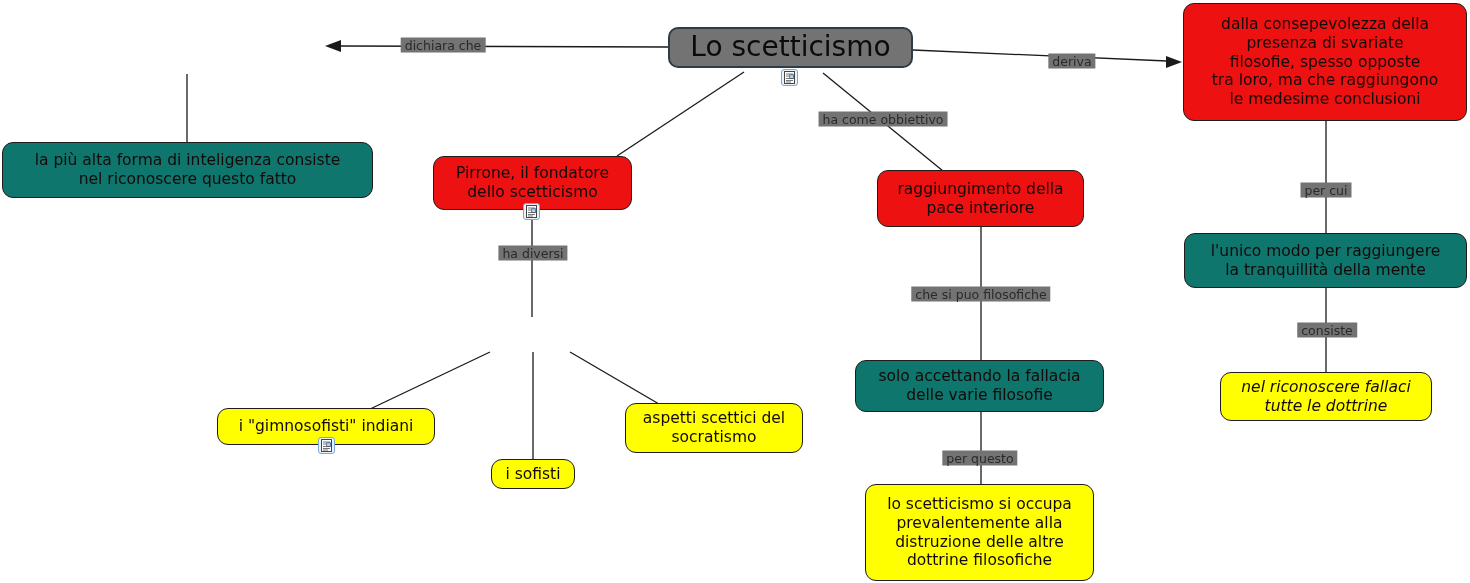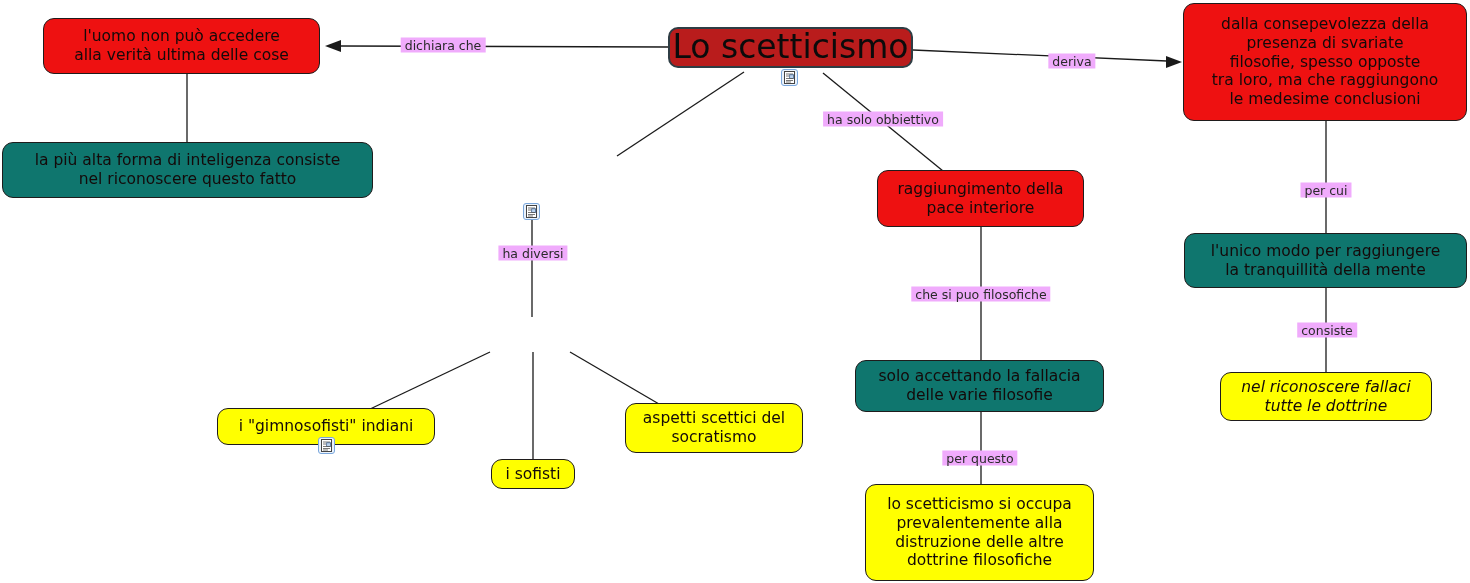--- a/index.html
+++ b/index.html
@@ -26,34 +26,34 @@
     border: 1.6px solid #1f1c1c;
     border-radius: 11px;
     padding: 2px 6px;
     font-size: 15.5px;
     line-height: 1.22;
     color: #140a0a;
     z-index: 2;
     white-space: pre-line;
   }
   .concept.root {
-    background: #b91c1c;
+    background: #737373;
     border: 2px solid #2E3D44;
-    font-size: 33px;
+    font-size: 28px;
     color: #0b0b0b;
     border-radius: 10px;
     white-space: nowrap;
   }
   .concept.red    { background: #EE1111; }
   .concept.orange { background: #0f766e; }
   .concept.yellow { background: #FFFF00; }
   .lp {
     position: absolute;
     transform: translate(-50%, -50%);
-    background: #f0abfc;
+    background: #737373;
     color: #2a2a2a;
     font-size: 12.5px;
     padding: 0 4px;
     white-space: nowrap;
     z-index: 2;
   }
   .res-icon {
     position: absolute;
     width: 17px;
     height: 17px;
@@ -81,26 +81,26 @@
       <line x1="981" y1="412" x2="981" y2="484"></line>
       <line x1="1326" y1="121" x2="1326" y2="233"></line>
       <line x1="1326" y1="288" x2="1326" y2="372"></line>
     </g>
     <polygon points="325,46 341,40 341,52" fill="#1a1a1a"></polygon>
     <polygon points="1182,62 1166,56 1166,68" fill="#1a1a1a"></polygon>
   </svg>
 
   <div class="concept root" style="left:668px; top:27px; width:245px; height:41px;">Lo scetticismo</div>
 
-  <div class="concept red" style="left:43px; top:18px; width:277px; height:56px;">l'uomo non può accedere
-alla verità ultima delle cose</div>
 
   <div class="concept orange" style="left:2px; top:142px; width:371px; height:56px;">la più alta forma di inteligenza consiste
 nel riconoscere questo fatto</div>
 
+  <div class="concept red" style="left:433px; top:156px; width:199px; height:54px;">Pirrone, il fondatore
+dello scetticismo</div>
 
 
   <div class="concept yellow" style="left:217px; top:408px; width:218px; height:37px;">i "gimnosofisti" indiani</div>
 
   <div class="concept yellow" style="left:491px; top:459px; width:84px; height:30px;">i sofisti</div>
 
   <div class="concept yellow" style="left:625px; top:403px; width:178px; height:50px;">aspetti scettici del
 socratismo</div>
 
   <div class="concept red" style="left:877px; top:170px; width:207px; height:57px;">raggiungimento della
@@ -121,21 +121,21 @@
 le medesime conclusioni</div>
 
   <div class="concept orange" style="left:1184px; top:233px; width:283px; height:55px;">l'unico modo per raggiungere
 la tranquillità della mente</div>
 
   <div class="concept yellow" style="left:1220px; top:372px; width:212px; height:49px;font-style:italic;">nel riconoscere fallaci
 tutte le dottrine</div>
 
   <div class="lp" style="left:443px;  top:45px;">dichiara che</div>
   <div class="lp" style="left:1072px; top:61px;">deriva</div>
-  <div class="lp" style="left:883px;  top:119px;">ha solo obbiettivo</div>
+  <div class="lp" style="left:883px;  top:119px;">ha come obbiettivo</div>
   <div class="lp" style="left:533px;  top:246px;margin-top:7px;">ha diversi</div>
   <div class="lp" style="left:981px;  top:294px;">che si puo filosofiche</div>
   <div class="lp" style="left:980px;  top:458px;">per questo</div>
   <div class="lp" style="left:1326px; top:190px;">per cui</div>
   <div class="lp" style="left:1327px; top:330px;">consiste</div>
 
   <div class="res-icon" style="left:781px; top:69px;">
     <svg viewBox="0 0 17 17" width="17" height="17">
       <rect x="0.5" y="0.5" width="16" height="16" rx="2.5" fill="#EAF2FC" stroke="#7AA7DC"></rect>
       <rect x="3.5" y="2.5" width="10" height="12" fill="#FFFFFF" stroke="#444444"></rect>

